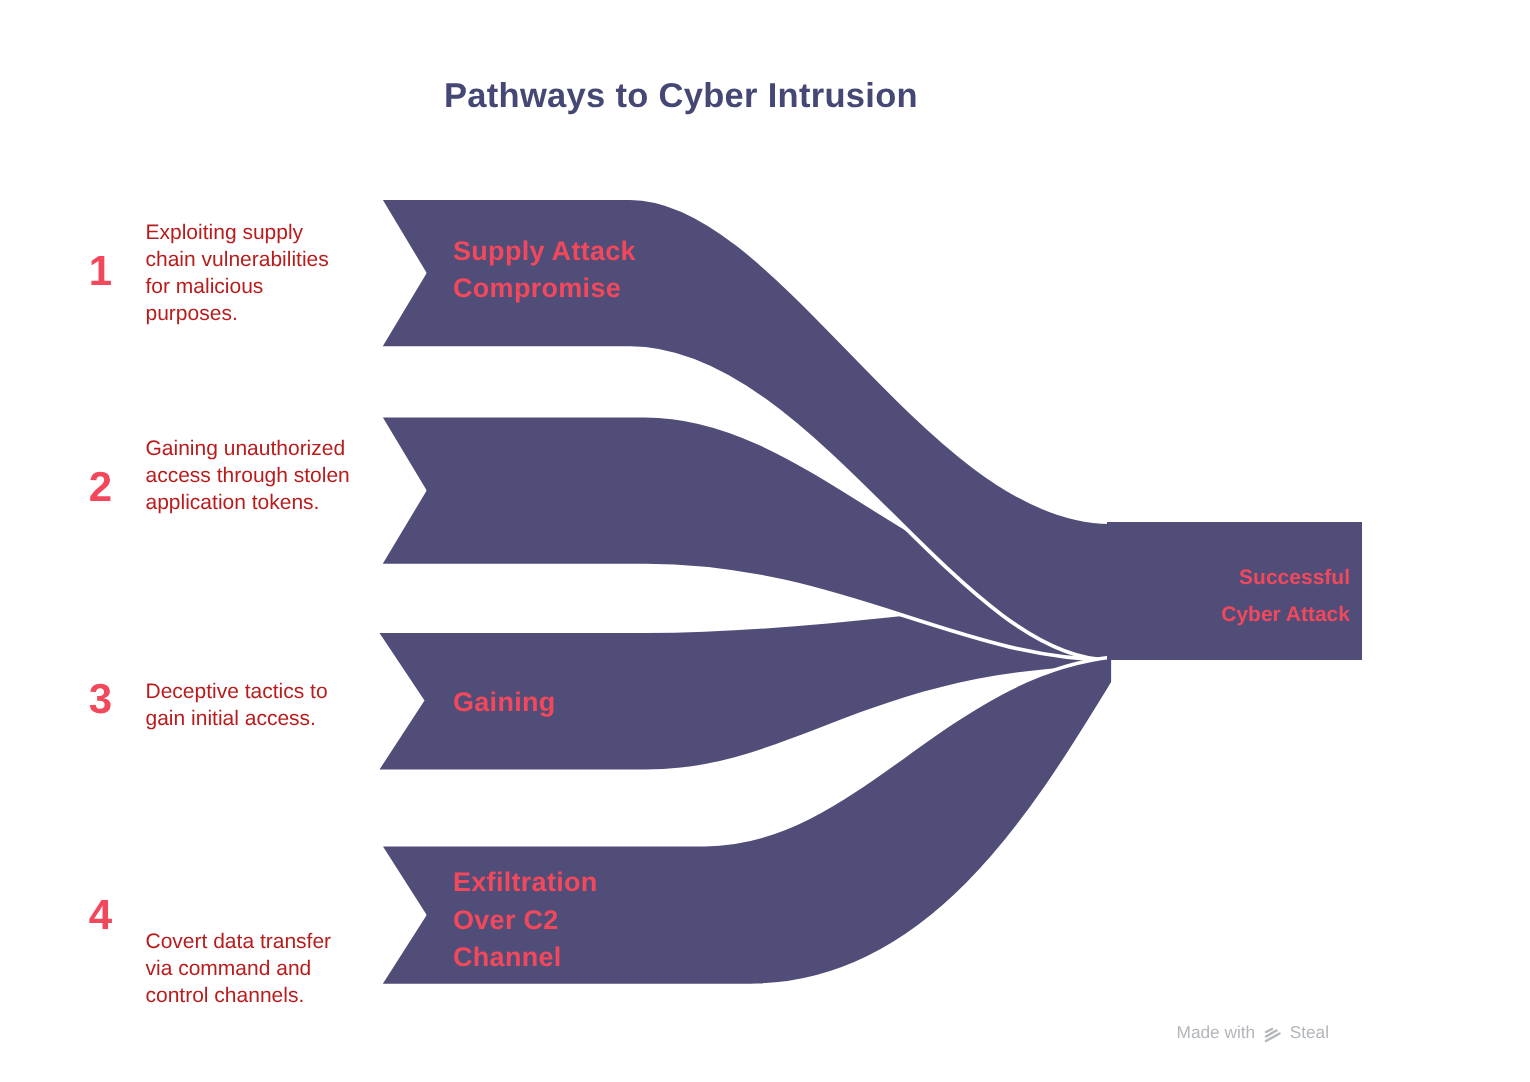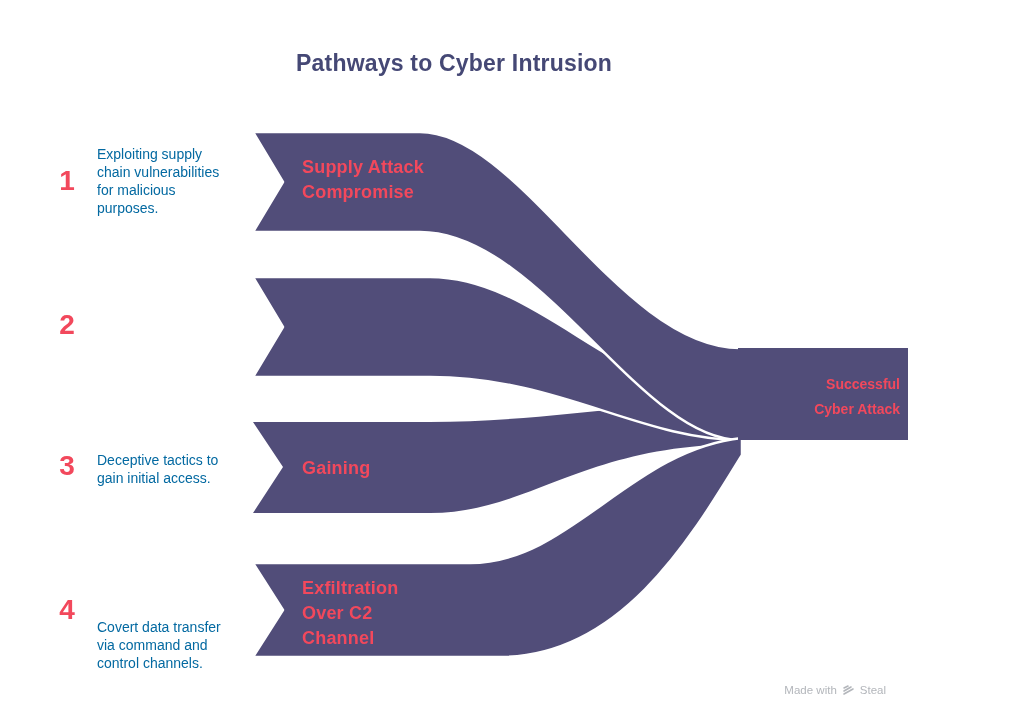--- a/index.html
+++ b/index.html
@@ -11,33 +11,33 @@
   .shapes{position:absolute;left:0;top:0;width:1020px;height:721px;}
   .title{
     position:absolute;left:0;right:0;top:50px;text-align:center;
     font-size:23px;font-weight:bold;color:#454875;letter-spacing:.2px;
   }
   .step-number{
     position:absolute;width:34px;text-align:center;
     font-size:28px;font-weight:bold;color:#f2485c;line-height:32px;
   }
   .step-desc{
-    position:absolute;width:138px;font-size:14px;line-height:18px;color:#0369a1;
+    position:absolute;width:138px;font-size:14px;line-height:18px;color:#b91c1c;
   }
   .band-label{
     position:absolute;font-size:18px;font-weight:bold;color:#f2485c;
     line-height:25px;white-space:pre-line;letter-spacing:.2px;
   }
   .result-label{
     position:absolute;left:700px;top:372px;width:200px;text-align:right;
     font-size:14px;font-weight:bold;color:#f2485c;line-height:25px;white-space:pre-line;
   }
   .result-icon{position:absolute;left:906px;top:361px;width:56px;height:64px;}
   .watermark{
-    position:absolute;right:22px;top:683px;display:flex;align-items:center;gap:5px;
+    position:absolute;right:22px;top:683px;display:flex;align-items:flex-start;gap:5px;
     font-size:11.5px;color:#b3b6bb;
   }
   .watermark svg{display:block;}
   
   #num1{left:50px;top:165px;} #num2{left:50px;top:309px;}
   #num3{left:50px;top:450px;} #num4{left:50px;top:594px;}
   
   #desc1{left:97px;top:145px;} #desc2{left:97px;top:289px;}
   #desc3{left:97px;top:451px;} #desc4{left:97px;top:583px;margin-top:35px;}
   
@@ -66,20 +66,21 @@
 
     <path d="M 738,348 L 957,348 L 993,394 L 957,440 L 738,440 Z" fill="#514d79"></path>
   </svg>
 
   <div class="title">Pathways to Cyber Intrusion</div>
 
   <div class="step-number" id="num1">1</div>
   <div class="step-desc" id="desc1">Exploiting supply chain vulnerabilities for malicious purposes.</div>
 
   <div class="step-number" id="num2">2</div>
+  <div class="step-desc" id="desc2">Gaining unauthorized access through stolen application tokens.</div>
 
   <div class="step-number" id="num3">3</div>
   <div class="step-desc" id="desc3">Deceptive tactics to gain initial access.</div>
 
   <div class="step-number" id="num4">4</div>
   <div class="step-desc" id="desc4">Covert data transfer via command and control channels.</div>
 
   <div class="band-label" id="blab1">Supply Attack
 Compromise</div>
   <div class="band-label" id="blab3">Gaining</div>

